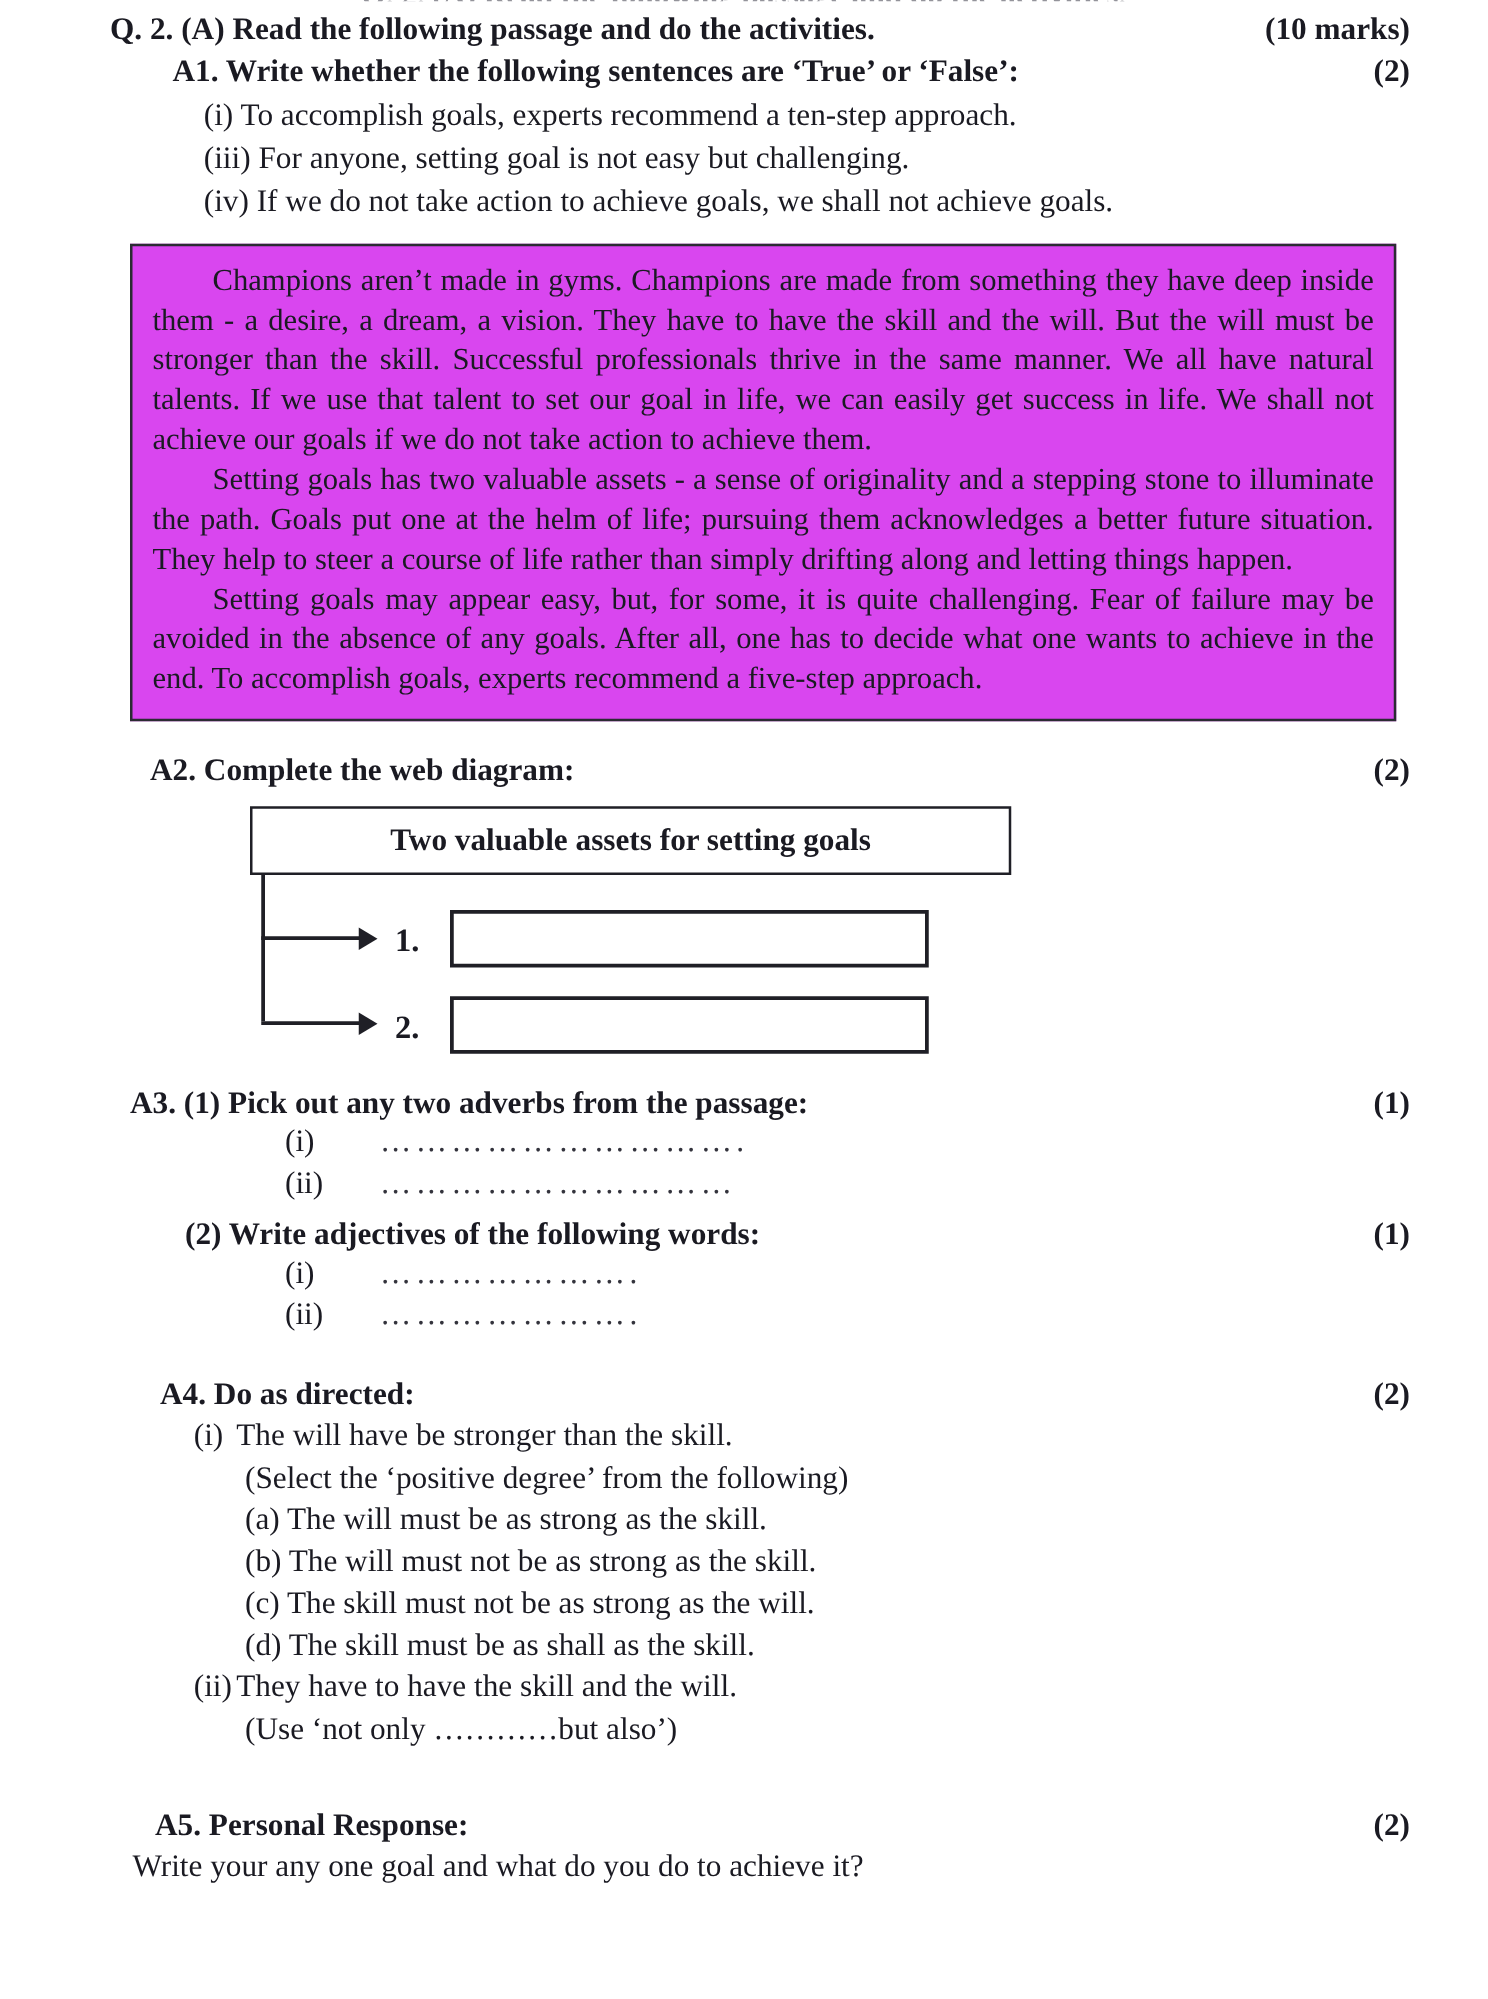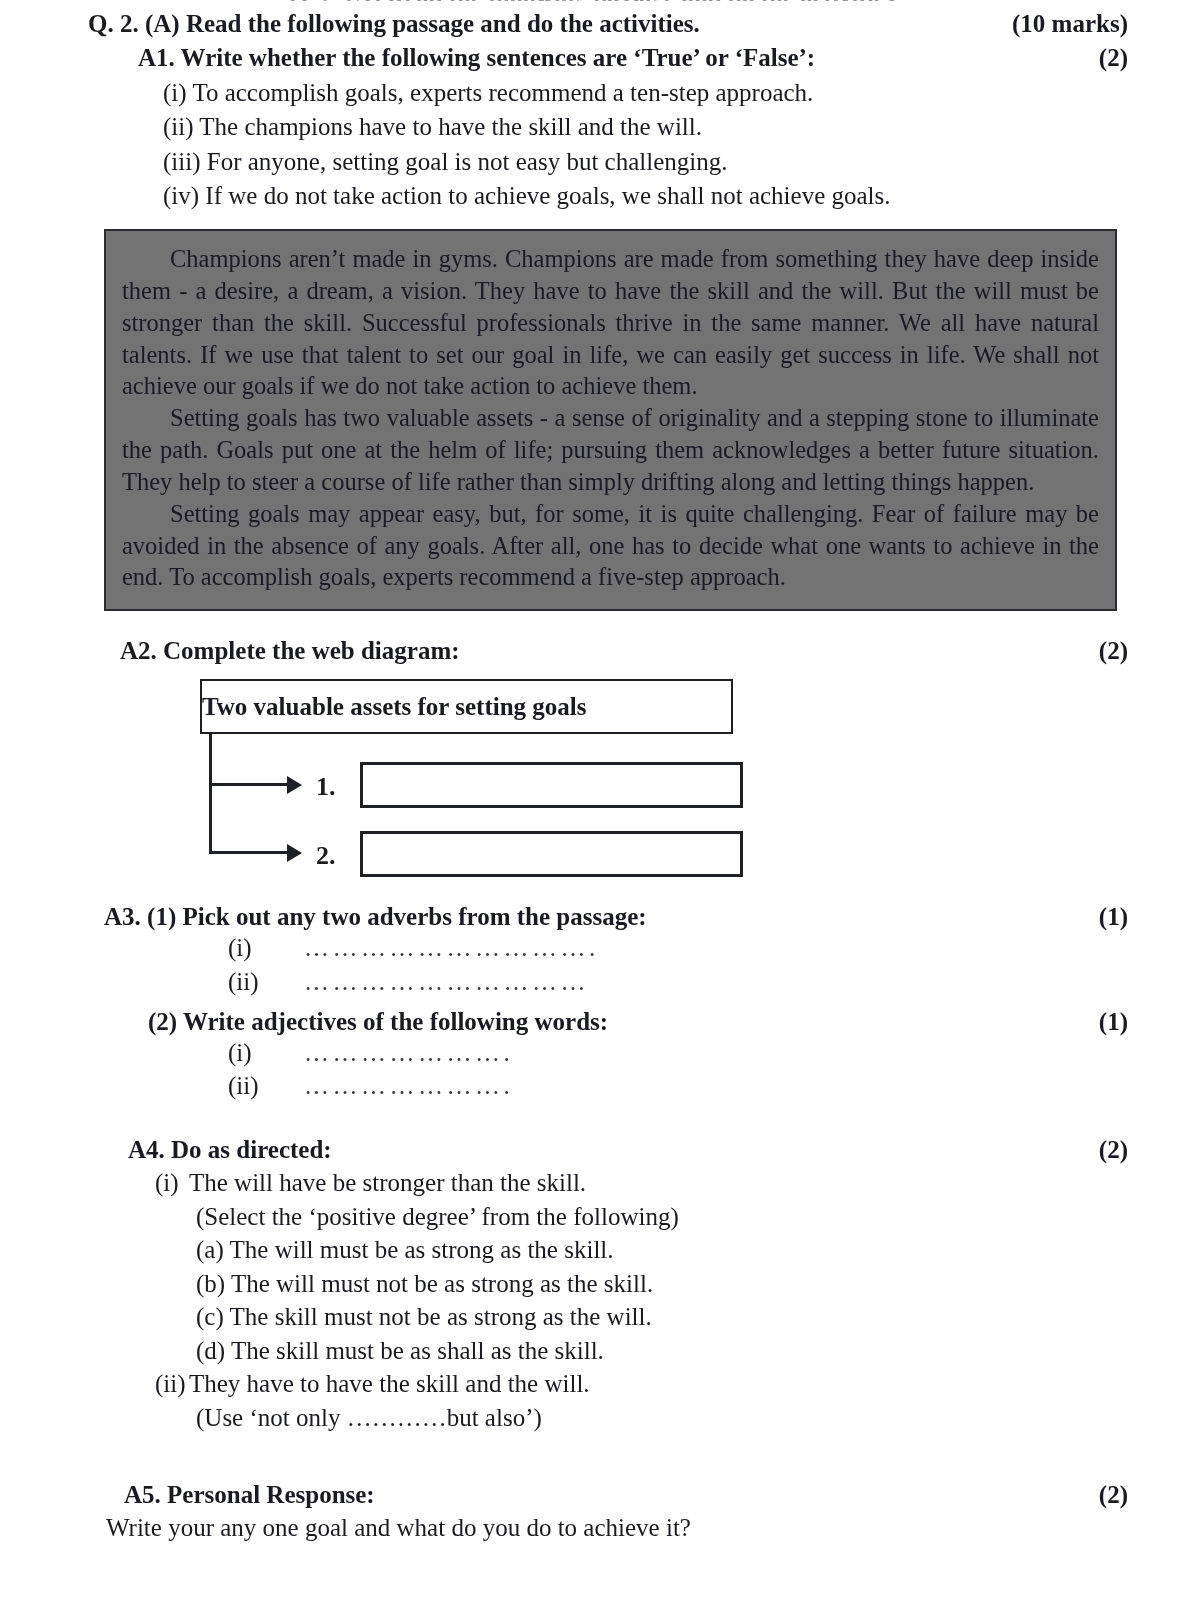--- a/index.html
+++ b/index.html
@@ -76,21 +76,21 @@
   }
   .a1-items div { white-space: nowrap; }
 
   
   .passage-box {
     margin: 16px 0 0 104px;
     width: 1013px;
     box-sizing: border-box;
     border: 2px solid #2b2b33;
     padding: 12px 16px 16px 16px;
-    background: #737373;
+    background: #d946ef;
   }
   .passage-box p {
     margin: 0;
     font-size: 24.5px;
     line-height: 1.30;
     text-align: justify;
     text-indent: 48px;
     -webkit-hyphens: none;
     hyphens: none;
   }
@@ -107,26 +107,27 @@
     position: relative;
     margin-top: 14px;
     margin-left: 124px;
     width: 700px;
     height: 200px;
   }
   .d-title-box {
     position: absolute;
     left: 76px;
     top: 0px;
-    width: 533px;
+    width: 609px;
     height: 55px;
     border: 2px solid #1f1f26;
     box-sizing: border-box;
     display: flex;
     align-items: center;
+    justify-content: center;
   }
   .d-title-box span {
     font-size: 25px;
     font-weight: bold;
   }
   .d-ans-box {
     position: absolute;
     left: 236px;
     width: 383px;
     height: 46px;
@@ -242,21 +243,20 @@
       <span>Q. 2. (A) Read the following passage and do the activities.</span>
       <span class="marks">(10 marks)</span>
     </div>
 
     <div class="a1-line row">
       <span>A1. Write whether the following sentences are ‘True’ or ‘False’:</span>
       <span class="marks">(2)</span>
     </div>
     <div class="a1-items">
       <div>(i) To accomplish goals, experts recommend a ten-step approach.</div>
-      <div>(ii) The champions have to have the skill and the will.</div>
       <div>(iii) For anyone, setting goal is not easy but challenging.</div>
       <div>(iv) If we do not take action to achieve goals, we shall not achieve goals.</div>
     </div>
 
     <div class="passage-box">
       <p>Champions aren’t made in gyms. Champions are made from something they have deep inside them - a desire, a dream, a vision. They have to have the skill and the will. But the will must be stronger than the skill. Successful professionals thrive in the same manner. We all have natural talents. If we use that talent to set our goal in life, we can easily get success in life. We shall not achieve our goals if we do not take action to achieve them.</p>
       <p>Setting goals has two valuable assets - a sense of originality and a stepping stone to illuminate the path. Goals put one at the helm of life; pursuing them acknowledges a better future situation. They help to steer a course of life rather than simply drifting along and letting things happen.</p>
       <p>Setting goals may appear easy, but, for some, it is quite challenging. Fear of failure may be avoided in the absence of any goals. After all, one has to decide what one wants to achieve in the end. To accomplish goals, experts recommend a five-step approach.</p>
     </div>
 

